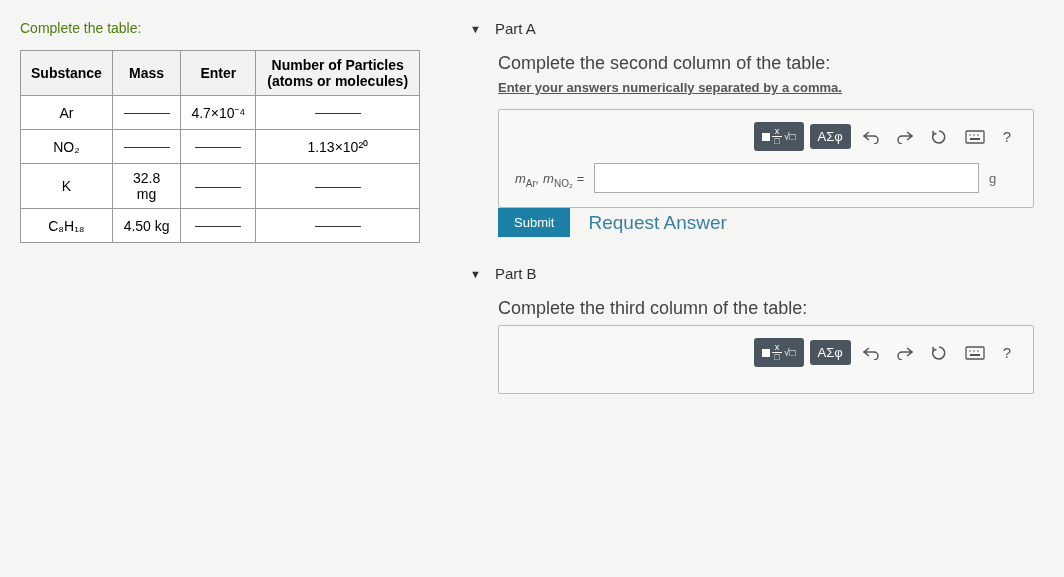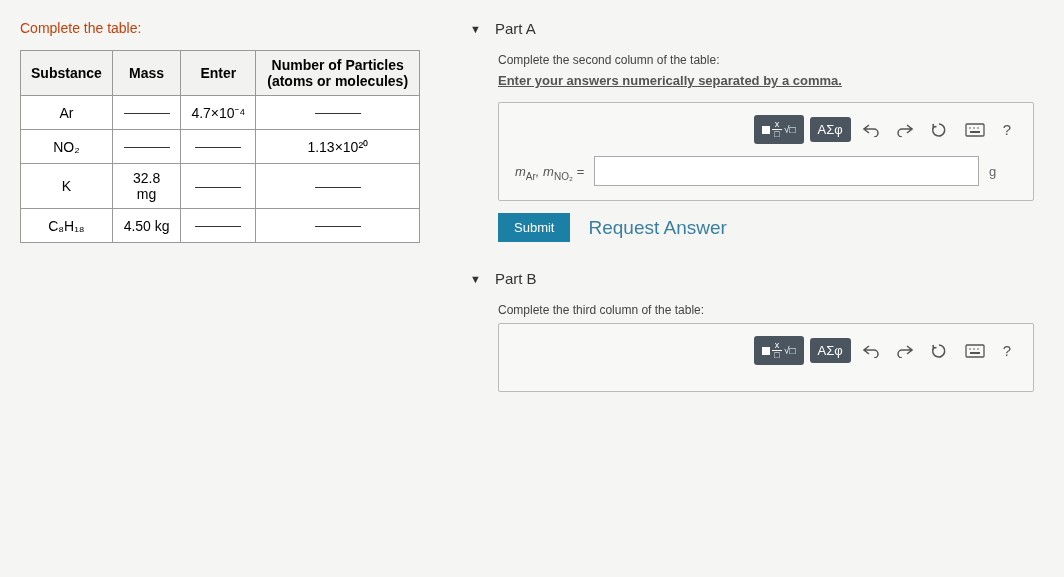--- a/index.html
+++ b/index.html
@@ -9,21 +9,21 @@
     color: #333;
     padding: 20px 20px 0 20px;
     width: 1064px;
     height: 577px;
     overflow: hidden;
     display: flex;
     gap: 30px;
   }
   .left-col { width: 420px; flex-shrink: 0; }
   .right-col { flex: 1; padding-right: 10px; }
-  .prompt-text { font-size: 14px; color: #c2410c; margin-bottom: 14px; }
+  .prompt-text { font-size: 14px; color: #4d7c0f; margin-bottom: 14px; }
   table.data-table {
     border-collapse: collapse;
     width: 400px;
     background: #fff;
   }
   table.data-table th, table.data-table td {
     border: 1px solid #999;
     padding: 6px 10px;
     font-size: 14px;
     text-align: center;
@@ -44,21 +44,21 @@
     margin-bottom: 16px;
     display: flex;
     align-items: center;
     gap: 14px;
   }
   .part-header .caret {
     font-size: 11px;
     color: #333;
   }
   .part-body { padding-left: 28px; margin-bottom: 28px; }
-  .instr1 { font-size: 12px; color: #444; margin-bottom: 6px; }
+  .instr1 { font-size: 18px; color: #444; margin-bottom: 6px; }
   .instr2 { font-size: 13px; color: #555; font-weight: bold; margin-bottom: 14px; text-decoration: underline; }
   .answer-box {
     border: 1px solid #bbb;
     background: #f8f8f6;
     padding: 12px 16px 14px 16px;
     border-radius: 2px;
   }
   .toolbar {
     display: flex;
     justify-content: flex-end;
@@ -101,21 +101,21 @@
   .lhs-label sub { font-size: 10px; font-style: normal; }
   .answer-input {
     flex: 1;
     border: 1px solid #aaa;
     background: #fff;
     height: 30px;
     padding: 4px 8px;
     font-size: 13px;
   }
   .unit-label { font-size: 13px; color: #666; width: 28px; }
-  .action-row { margin-top: 12px; display: flex; align-items: center; gap: 18px; }
+  .action-row { margin-top: 0; display: flex; align-items: center; gap: 18px; }
   .submit-btn {
     background: #1b7fa6;
     color: #fff;
     border: none;
     padding: 7px 16px;
     font-size: 13px;
     cursor: pointer;
   }
   .request-link {
     color: #3a7fa0;

